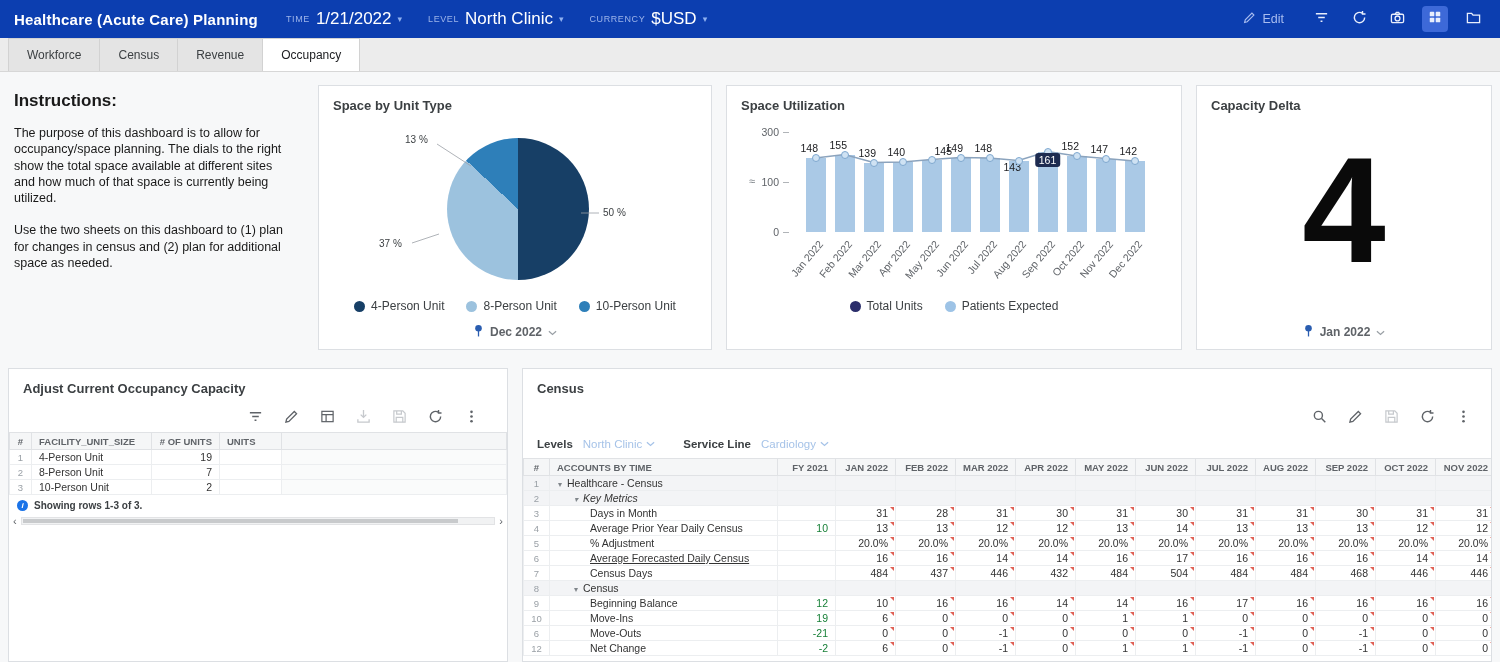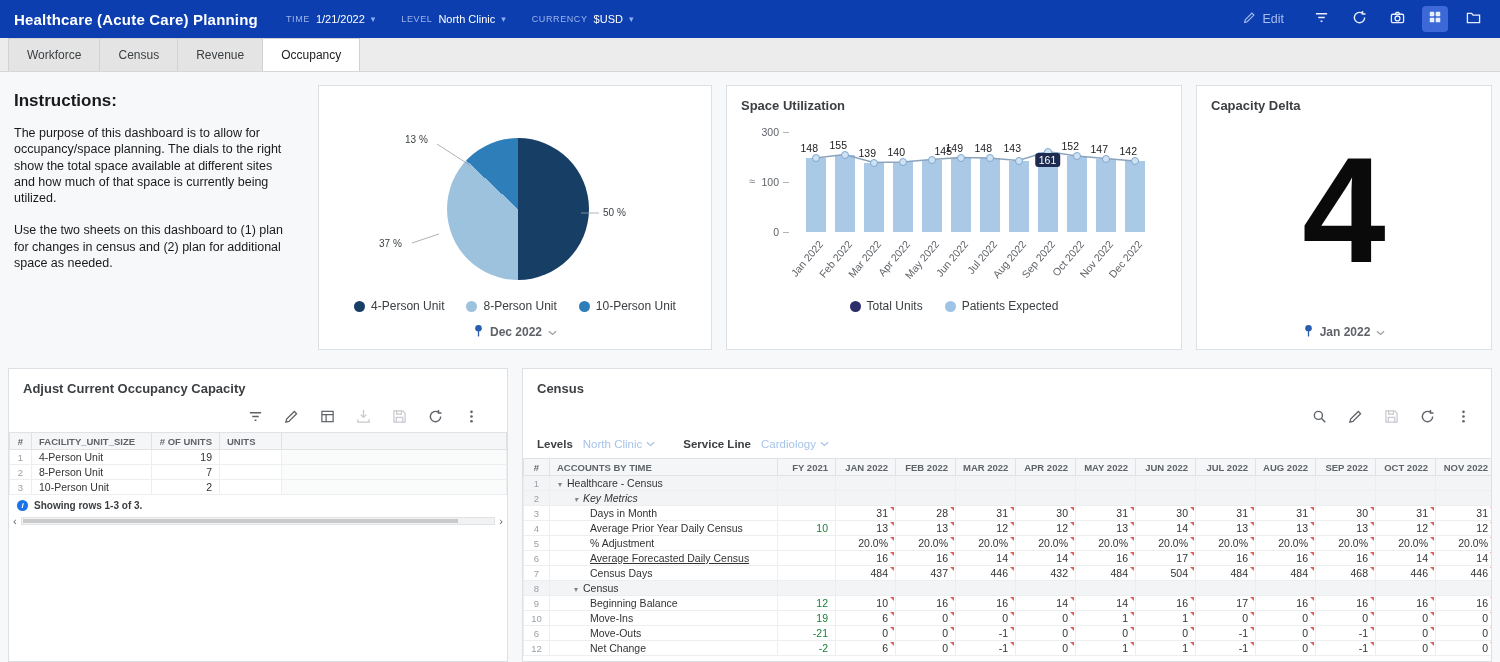--- a/index.html
+++ b/index.html
@@ -5,21 +5,21 @@
 *{box-sizing:border-box;margin:0;padding:0}
 html,body{width:1500px;height:662px;overflow:hidden}
 body{font-family:"Liberation Sans",sans-serif;background:#f7f8f9;color:#202124}
 
 
 .app-header{height:38px;background:#0c3eb0;display:flex;align-items:center;padding:0 14px;color:#fff}
 .app-title{font-size:15px;font-weight:700;letter-spacing:.2px;white-space:nowrap}
 .ctx{display:flex;align-items:center;gap:26px;margin-left:28px}
 .ctx-item{display:flex;align-items:center;gap:6px;cursor:pointer;white-space:nowrap}
 .ctx-label{font-size:9px;color:#9db4ea;letter-spacing:.6px}
-.ctx-value{font-size:11px;color:#fff}
+.ctx-value{font-size:17px;color:#fff}
 .caret{color:#8fb0f0;font-size:9px}
 .header-actions{margin-left:auto;display:flex;align-items:center;gap:12px}
 .edit-btn{display:flex;gap:6px;align-items:center;font-size:12.5px;color:#a9bdf0;margin-right:12px;cursor:pointer}
 .icon-btn{display:flex;align-items:center;justify-content:center;width:26px;height:26px;color:#e8eefc;cursor:pointer}
 .icon-btn.active{background:#3d69d8;border-radius:4px}
 
 
 .tab-bar{height:34px;background:#ececec;border-bottom:1px solid #d7d7d7;display:flex;align-items:stretch;padding-left:8px}
 .tab{display:flex;align-items:center;padding:0 18px;font-size:12px;color:#3c4043;background:#e4e4e4;border:1px solid #d2d2d2;border-bottom:none;border-left:none;cursor:pointer}
 .tab:first-child{border-left:1px solid #d2d2d2}
@@ -178,20 +178,21 @@
 
   <section class="top-row">
 
     <div class="instructions">
       <h2>Instructions:</h2>
       <p>The purpose of this dashboard is to allow for occupancy/space planning. The dials to the right show the total space available at different sites and how much of that space is currently being utilized.</p>
       <p>Use the two sheets on this dashboard to (1) plan for changes in census and (2) plan for additional space as needed.</p>
     </div>
 
     <div class="card pie-card">
+      <div class="card-title">Space by Unit Type</div>
       <div class="pie" style="background: conic-gradient(rgb(23, 63, 102) 0%, rgb(23, 63, 102) 50%, rgb(156, 194, 222) 50%, rgb(156, 194, 222) 87%, rgb(46, 127, 185) 87%, rgb(46, 127, 185) 100%);"></div>
       <svg class="pie-leads" stroke="#9aa0a6" stroke-width="0.8">
         <line x1="118" y1="58" x2="152" y2="80"></line>
           <line x1="280" y1="127" x2="262" y2="127"></line>
           <line x1="93" y1="157" x2="120" y2="148"></line>
       </svg>
       <span class="pct pct-13">13 %</span>
       <span class="pct pct-50">50 %</span>
       <span class="pct pct-37">37 %</span>
       <div class="legend-row">
@@ -265,21 +266,21 @@
             <div class="bar-label" style="bottom: 78.5px;">149</div>
             <div class="bar-dot" style="bottom: 70.5px;"></div>
           </div>
           <div class="bar-col" style="left: 178.5px;">
             <div class="bar" style="height: 74px;"></div>
             <div class="bar-label" style="bottom: 78px;">148</div>
             <div class="bar-dot" style="bottom: 70px;"></div>
           </div>
           <div class="bar-col" style="left: 207.5px;">
             <div class="bar" style="height: 71.5px;"></div>
-            <div class="bar-label" style="bottom: 78px;">143</div>
+            <div class="bar-label" style="bottom: 59px;">143</div>
             <div class="bar-dot" style="bottom: 67.5px;"></div>
           </div>
           <div class="bar-col" style="left: 236.5px;">
             <div class="bar" style="height: 80.5px;"></div>
             <div class="bar-label hl" style="bottom: 65.5px;">161</div>
             <div class="bar-dot" style="bottom: 76.5px;"></div>
           </div>
           <div class="bar-col" style="left: 265.5px;">
             <div class="bar" style="height: 76px;"></div>
             <div class="bar-label" style="bottom: 80px;">152</div>

